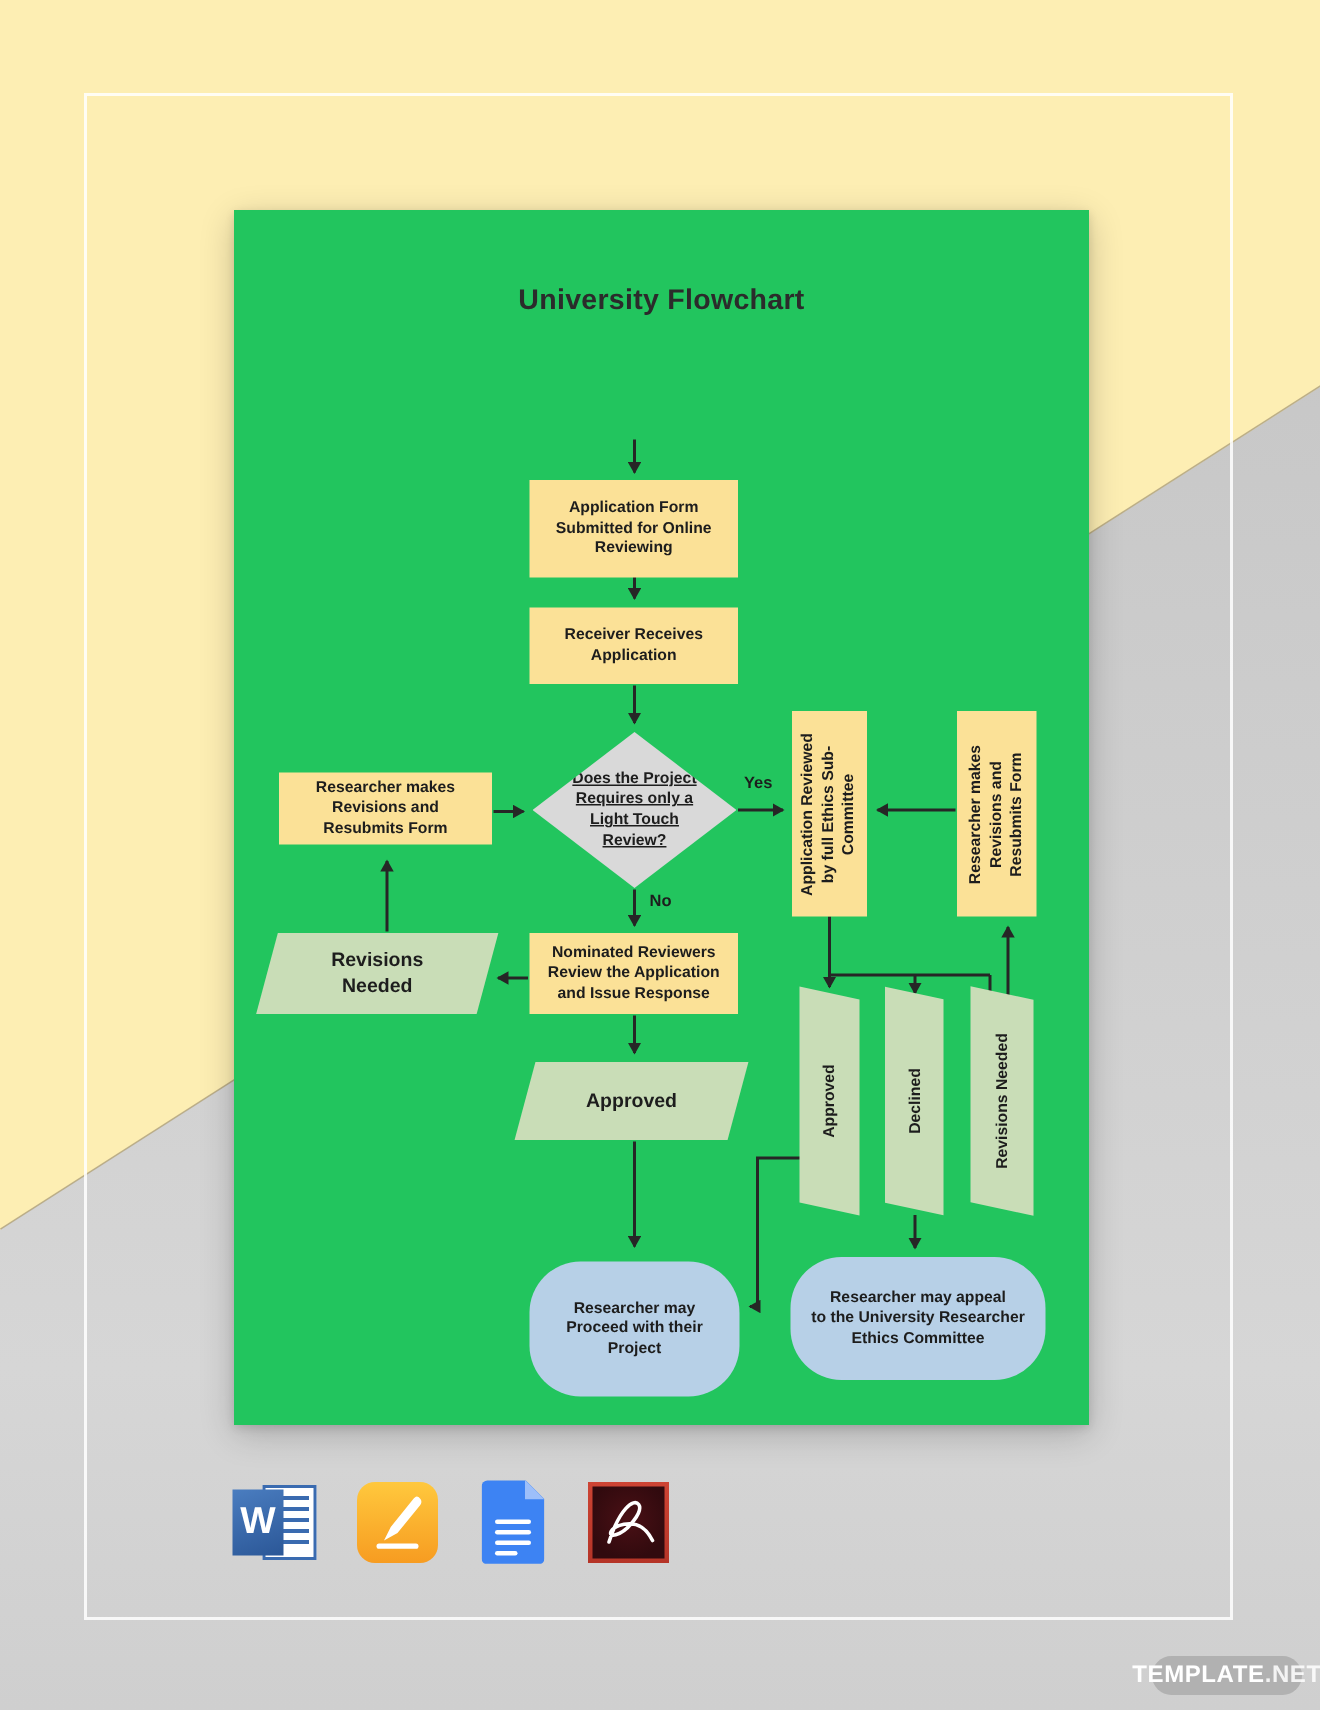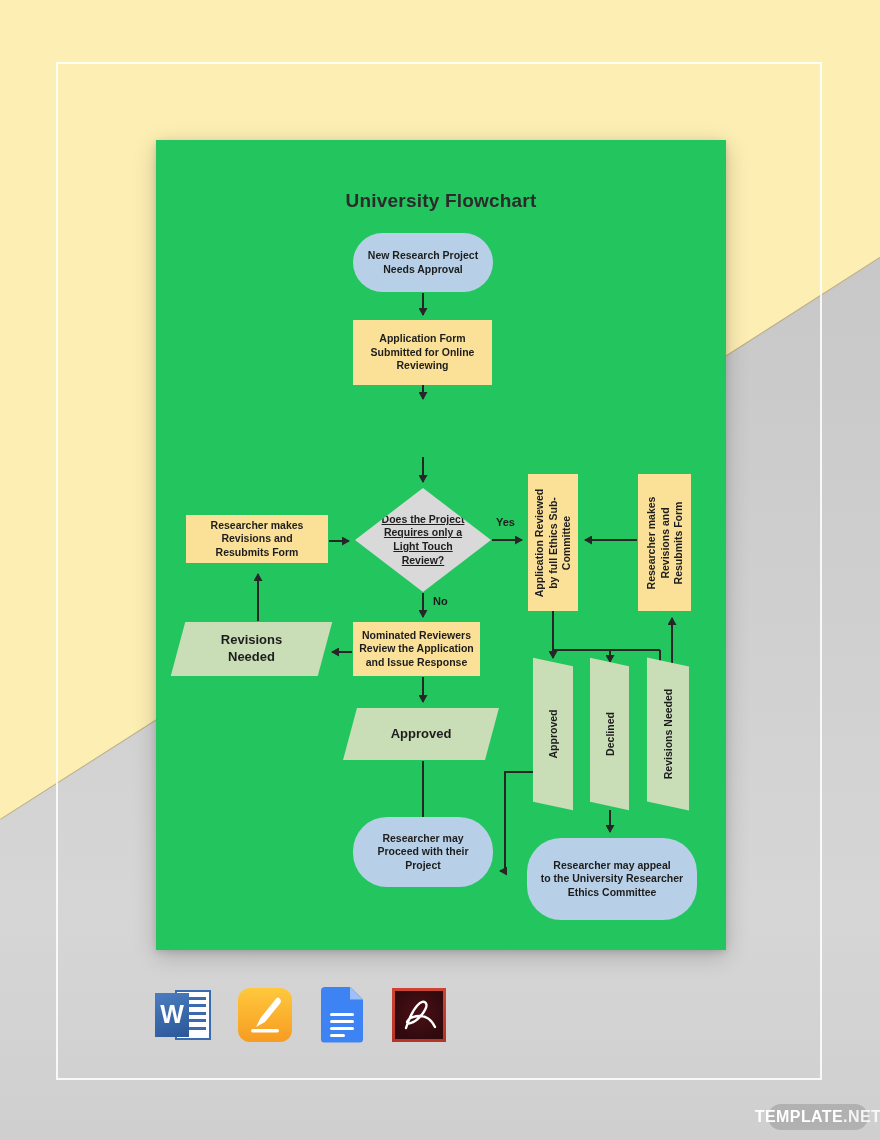--- a/index.html
+++ b/index.html
@@ -49,27 +49,27 @@
   .connectors { position:absolute; left:0; top:0; }
 
   
   #n-start    { left:197px; top:93px;  width:140px; height:59px; }
   #n-submit   { left:197px; top:180px; width:139px; height:65px; }
   #n-receive  { left:197px; top:265px; width:139px; height:51px; }
   #n-diamond  { left:199px; top:348px; width:136px; height:104px; }
   #n-revise-left { left:30px; top:375px; width:142px; height:48px; }
   #n-ethics   { left:372px; top:334px; width:50px; height:137px; }
   #n-revise-right { left:482px; top:334px; width:53px; height:137px; }
-  #n-nominated { left:197px; top:482px; width:127px; height:54px; }
+  #n-nominated { left:197px; top:482px; width:139px; height:54px; }
   #p-revneed  { left:22px;  top:482px; width:147px; height:54px; }
   #p-approved { left:194px; top:568px; width:142px; height:52px; }
   #v-approved { left:377px; top:522px; width:40px; height:144px; }
   #v-declined { left:434px; top:522px; width:39px; height:144px; }
   #v-revneed  { left:491px; top:522px; width:42px; height:144px; }
-  #n-proceed  { left:197px; top:677px; width:140px; height:70px; }
+  #n-proceed  { left:197px; top:701px; width:140px; height:90px; }
   #n-appeal   { left:371px; top:698px; width:170px; height:82px; }
   #lbl-yes { left:340px; top:376px; }
   #lbl-no  { left:277px; top:455px; }
 
   
   .apps { position:absolute; left:155px; top:986px; display:flex; gap:25px; align-items:center; }
   .app { position:relative; cursor:pointer; }
 
   .icon-word { width:58px; height:54px; }
   .word-page { position:absolute; left:20px; top:2px; width:36px; height:50px;
@@ -132,25 +132,25 @@
       <path d="M397,471 L397,510 L504,510"></path>
       <path d="M397,505 L397,518" marker-end="url(#ah)"></path>
       <path d="M454,510 L454,522" marker-end="url(#ah)"></path>
       <path d="M504,510 L504,529" marker-end="url(#ah)"></path>
       <path d="M516,532 L516,478" marker-end="url(#ah)"></path>
       <path d="M454,670 L454,692" marker-end="url(#ah)"></path>
       <path d="M379,632 L349,632 L349,731 L344,731" marker-end="url(#ah)"></path>
     </g>
   </svg>
 
-  <div id="n-start" class="node blue">New Research Project
-Needs Approval</div>
   <div id="n-submit" class="node yellow">Application Form
 Submitted for Online
 Reviewing</div>
+  <div id="n-receive" class="node yellow">Receiver Receives
+Application</div>
   <div id="n-diamond" class="node diamond">Does the Project
 Requires only a
 Light Touch
 Review?</div>
 
   <div id="lbl-yes" class="edge-label">Yes</div>
   <div id="lbl-no" class="edge-label">No</div>
 
   <div id="n-revise-left" class="node yellow">Researcher makes
 Revisions and

